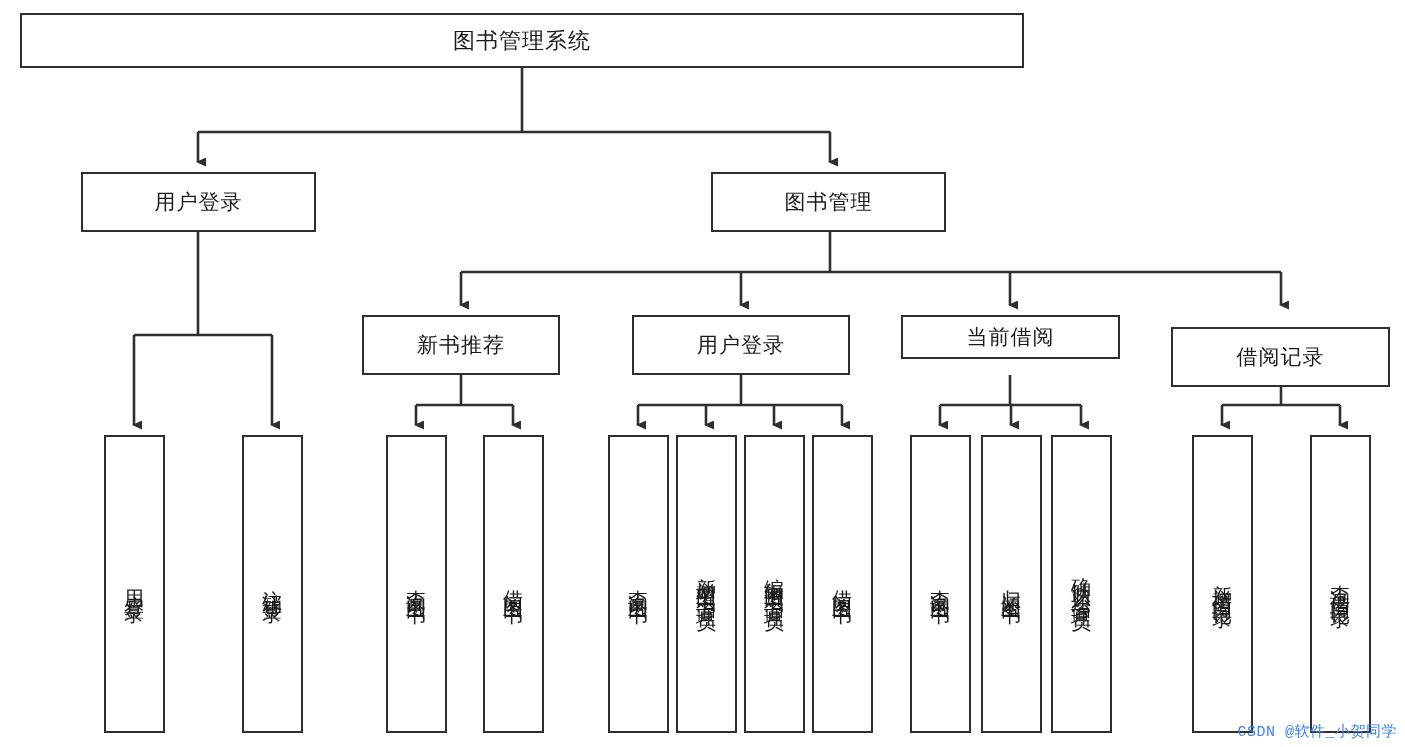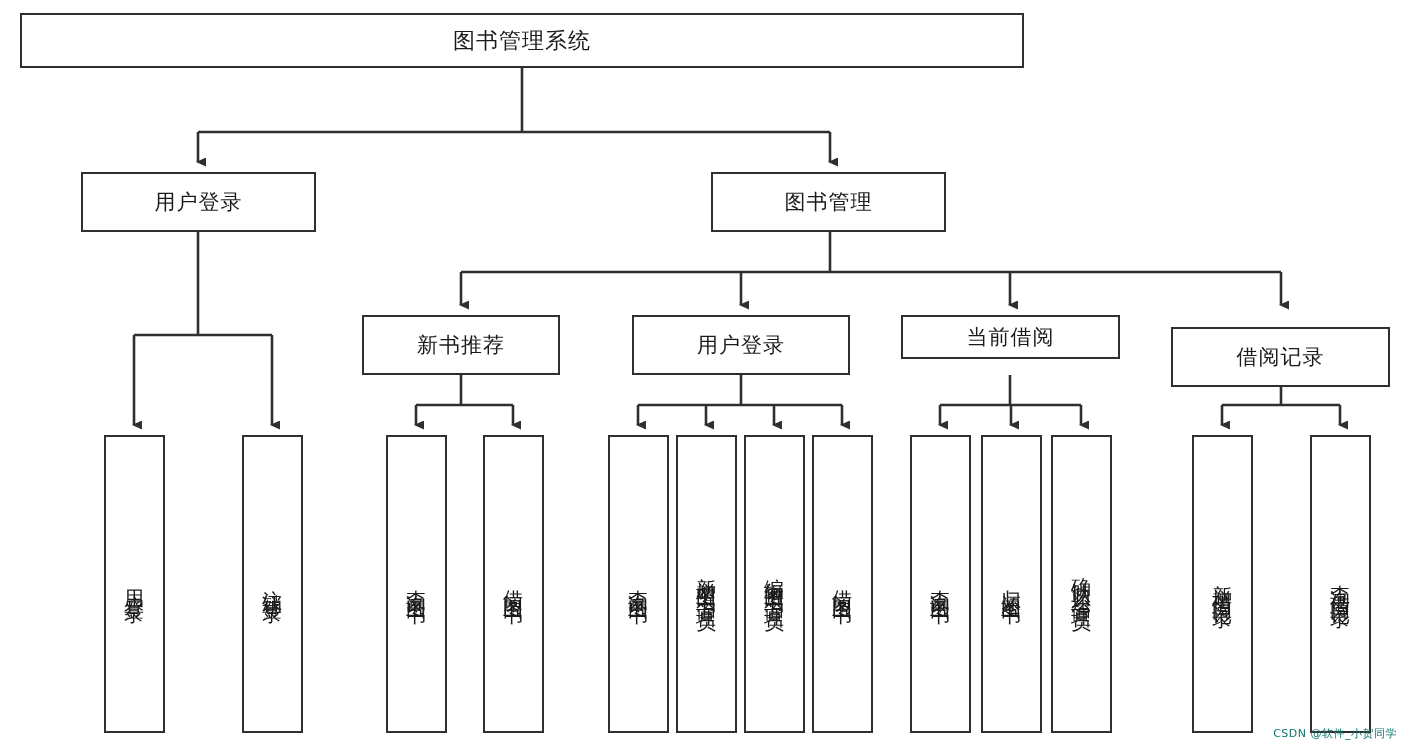--- a/index.html
+++ b/index.html
@@ -46,25 +46,26 @@
     line-height: 1;
     white-space: nowrap;
   }
   .node.root {
     font-size: 22px;
   }
   .watermark {
     position: absolute;
     right: 8px;
     bottom: 6px;
-    font-size: 11px;
-    color: #0f766e;
+    font-size: 15px;
+    color: #3b82f6;
     letter-spacing: 0.5px;
     white-space: nowrap;
     pointer-events: none;
+    font-family: Liberation Mono, monospace;
   }
 </style>
 </head>
 <body>
 
 <div id="canvas">
 
   <svg id="connectors" viewBox="0 0 1405 747">
     <defs>
       <marker id="arrow" markerWidth="10" markerHeight="10" refX="4.5" refY="8" orient="auto" markerUnits="userSpaceOnUse">

